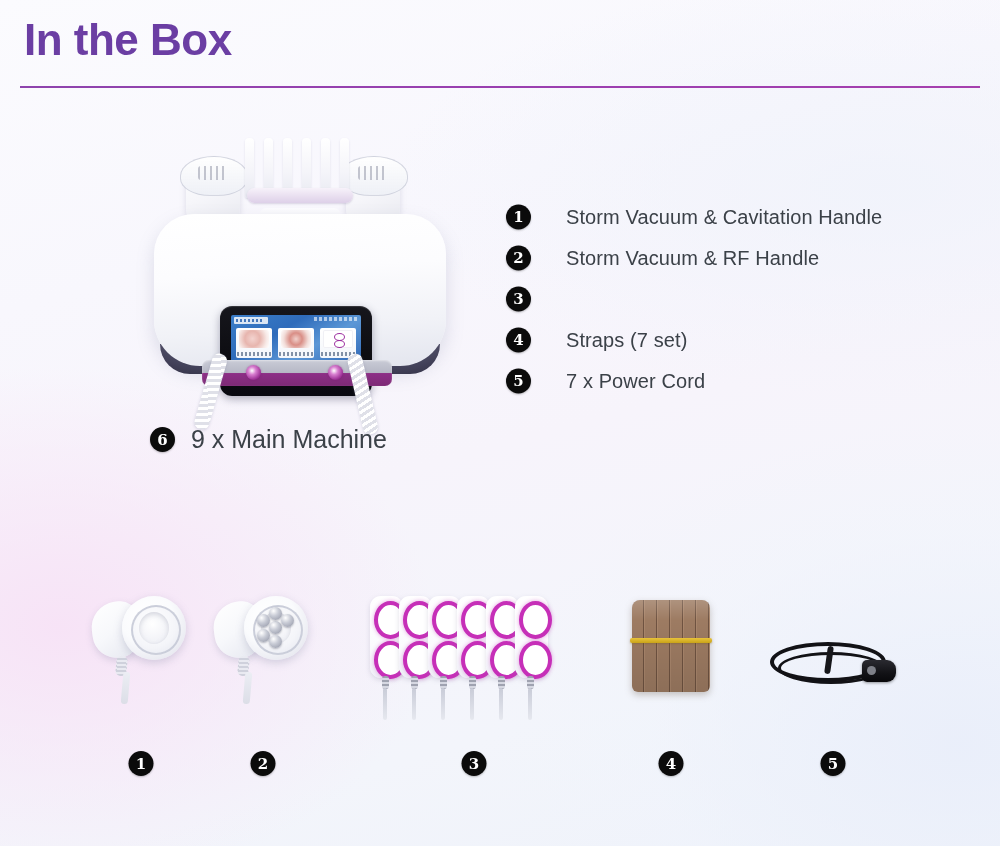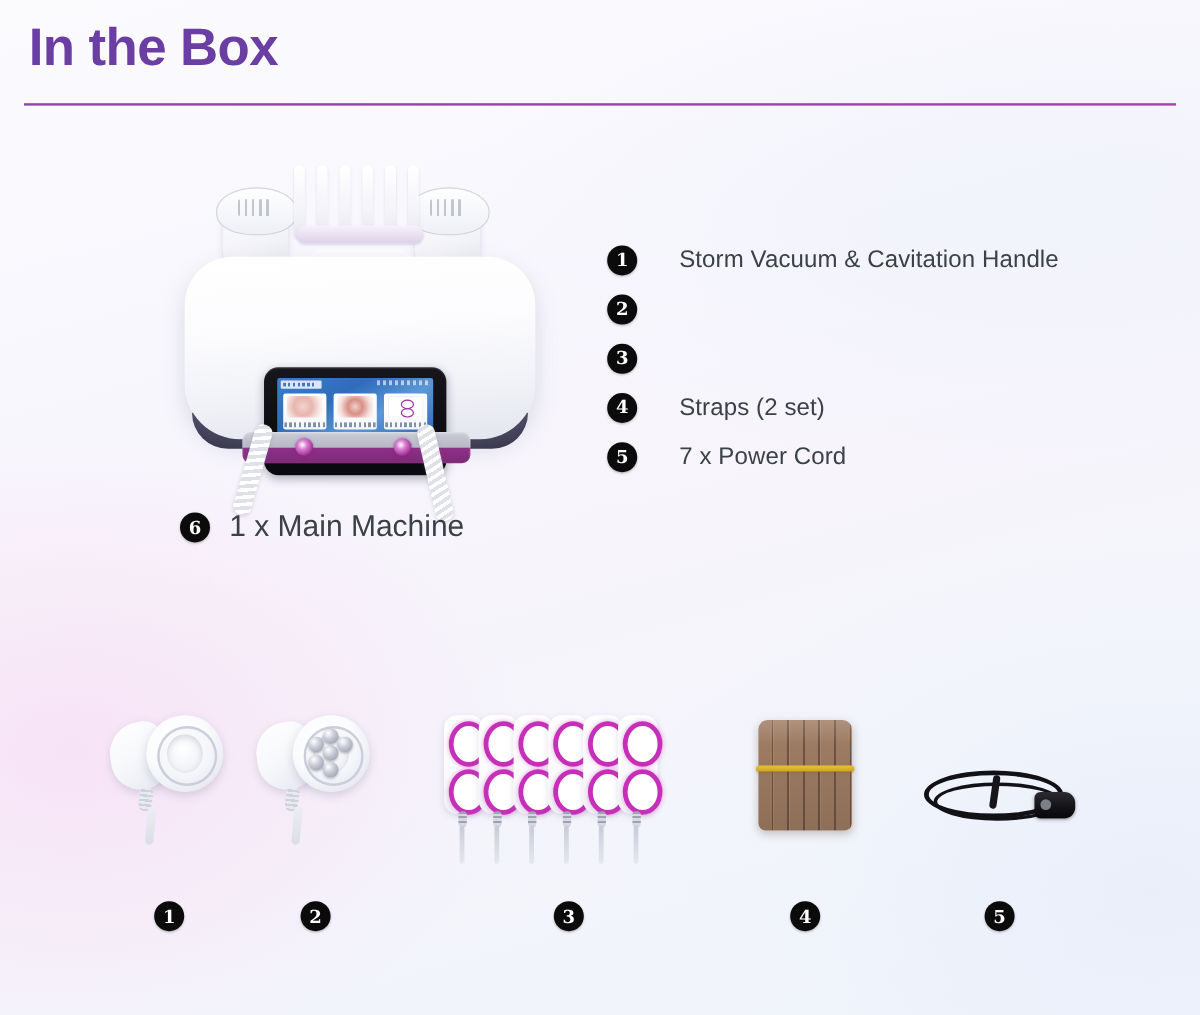--- a/index.html
+++ b/index.html
@@ -609,41 +609,42 @@
     <div class="front-panel">
       <div class="port-icon p1"></div>
       <div class="port-icon p2"></div>
     </div>
     <div class="cable c-left"></div>
     <div class="cable c-right"></div>
   </div>
 
   <div class="machine-caption">
     <div class="badge">6</div>
-    <div class="cap-text">1 x Main Machine</div>
+    <div class="cap-text">9 x Main Machine</div>
   </div>
 
   <div class="legend">
 
     <div class="legend-row">
       <div class="badge">1</div>
       <div class="legend-label">Storm Vacuum &amp; Cavitation Handle</div>
     </div>
 
     <div class="legend-row">
       <div class="badge">2</div>
+      <div class="legend-label">Storm Vacuum &amp; RF Handle</div>
     </div>
 
     <div class="legend-row">
       <div class="badge">3</div>
     </div>
 
     <div class="legend-row">
       <div class="badge">4</div>
-      <div class="legend-label">Straps (2 set)</div>
+      <div class="legend-label">Straps (7 set)</div>
     </div>
 
     <div class="legend-row">
       <div class="badge">5</div>
       <div class="legend-label">7 x Power Cord</div>
     </div>
   </div>
 
   <div class="item" style="left:86px; top:0; width:110px; height:846px;">
     <div class="handle-art" style="top:590px;">

